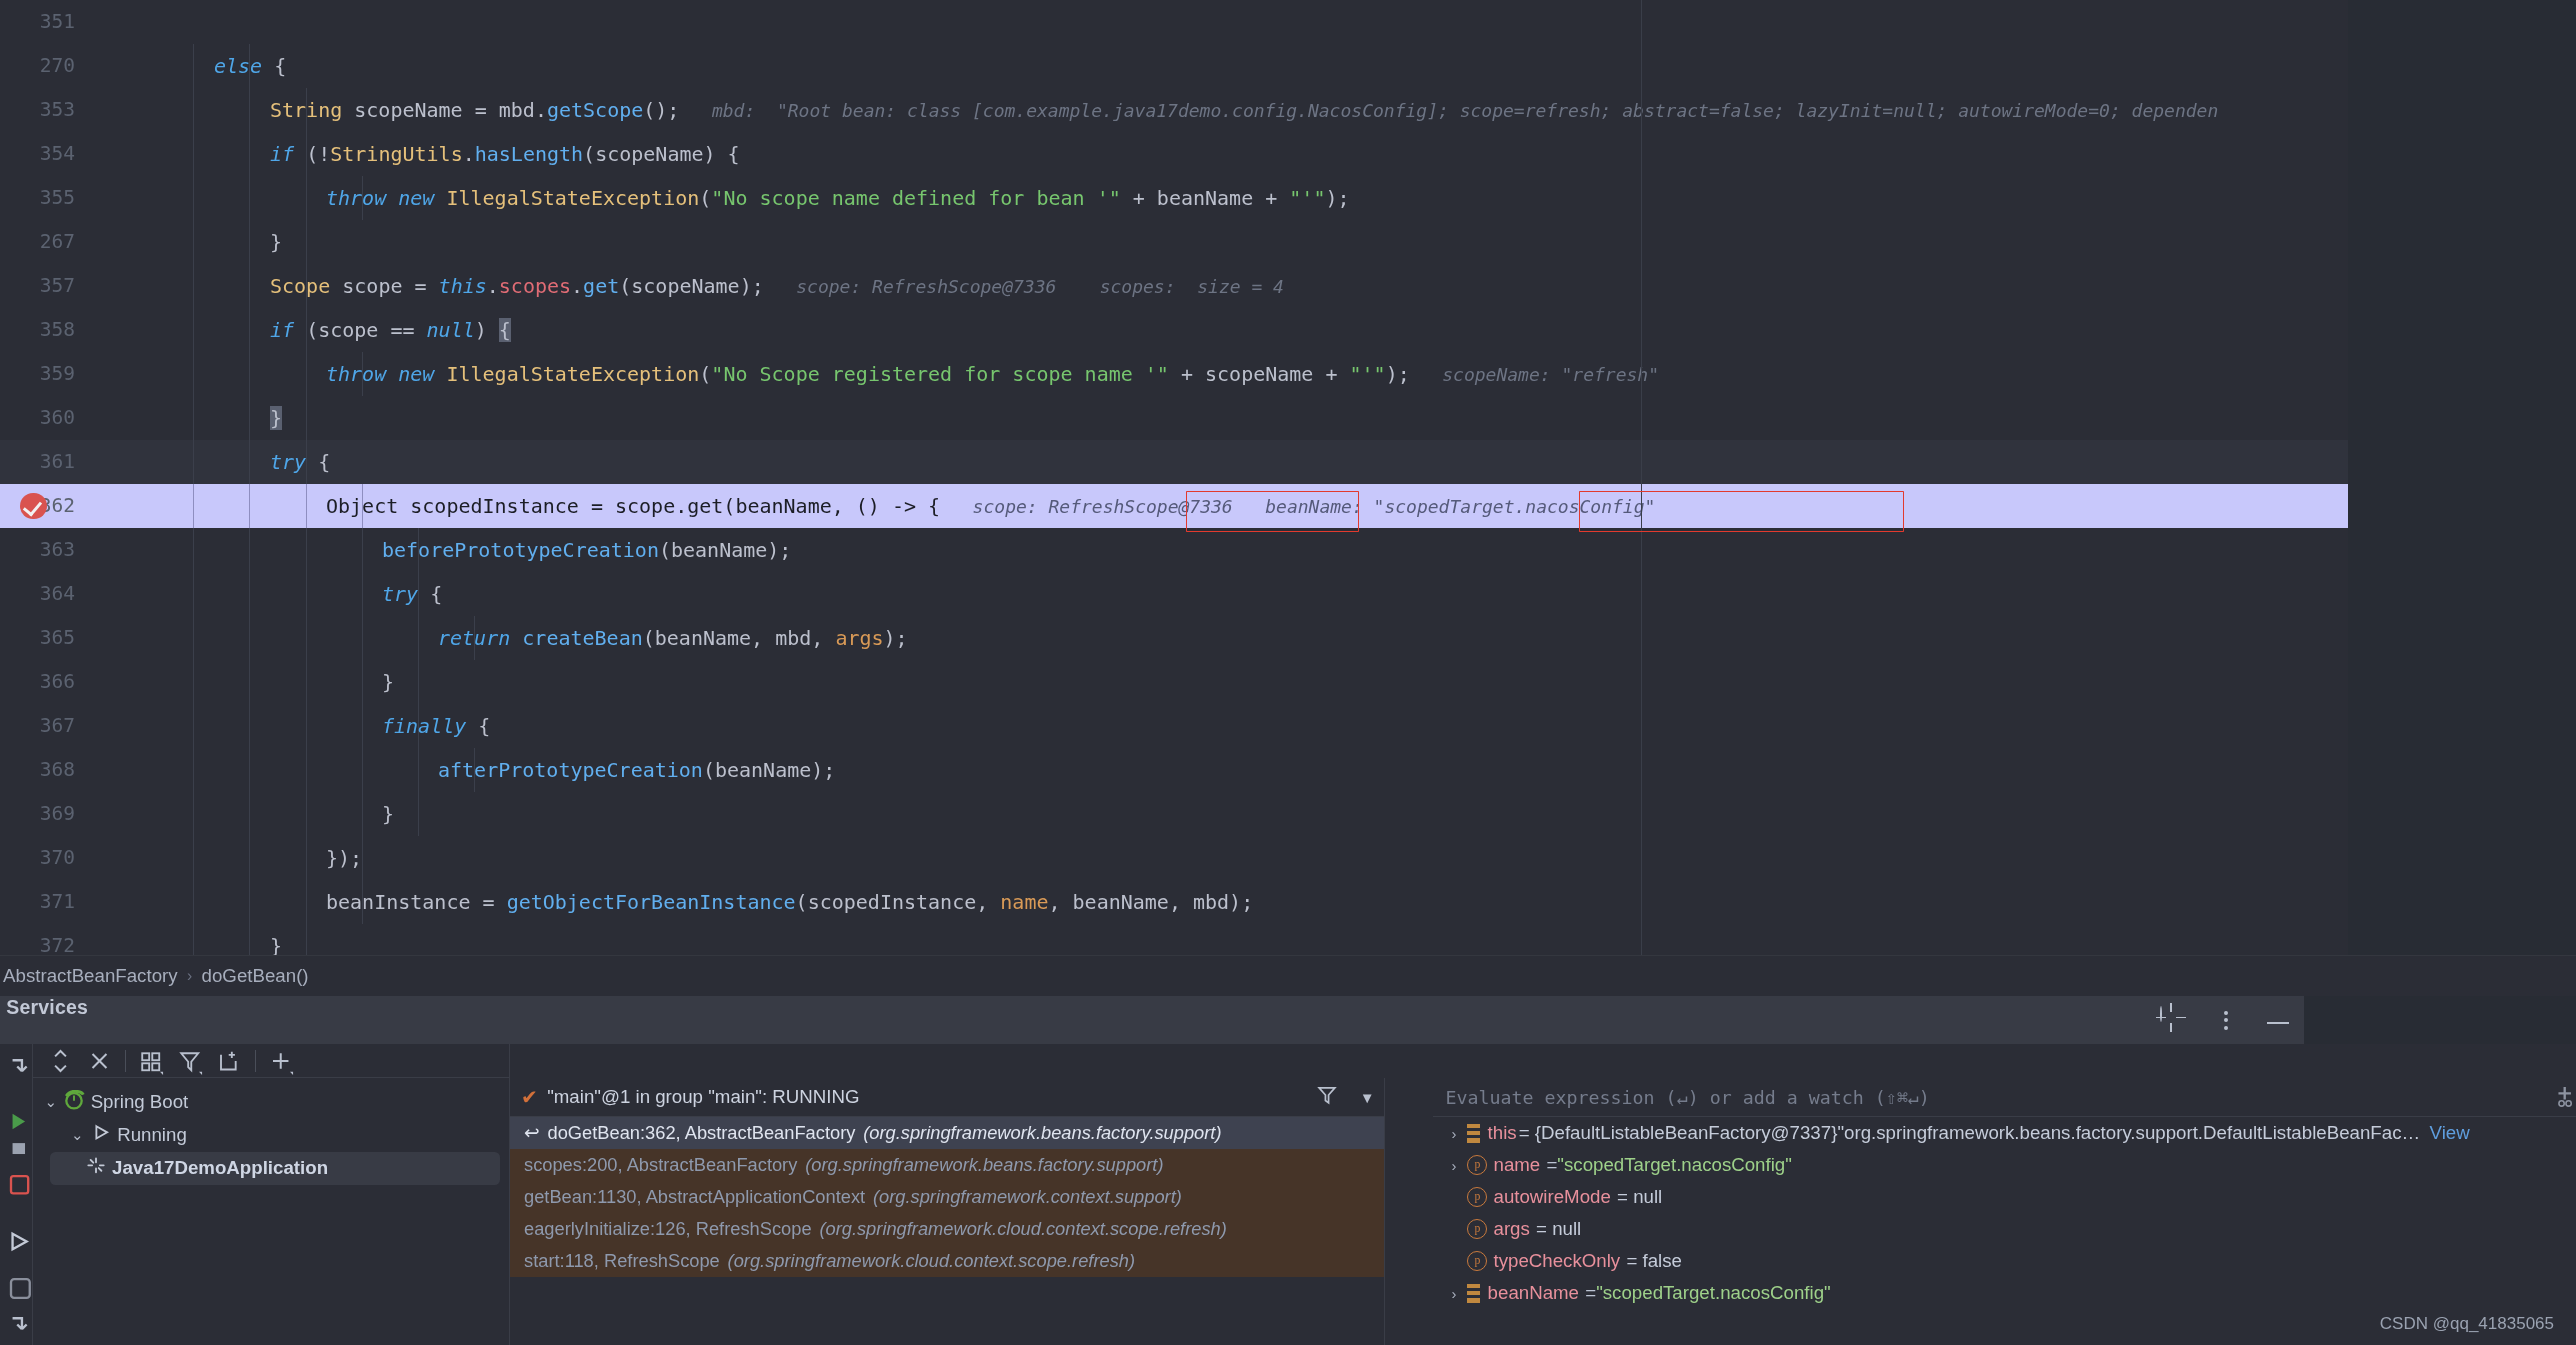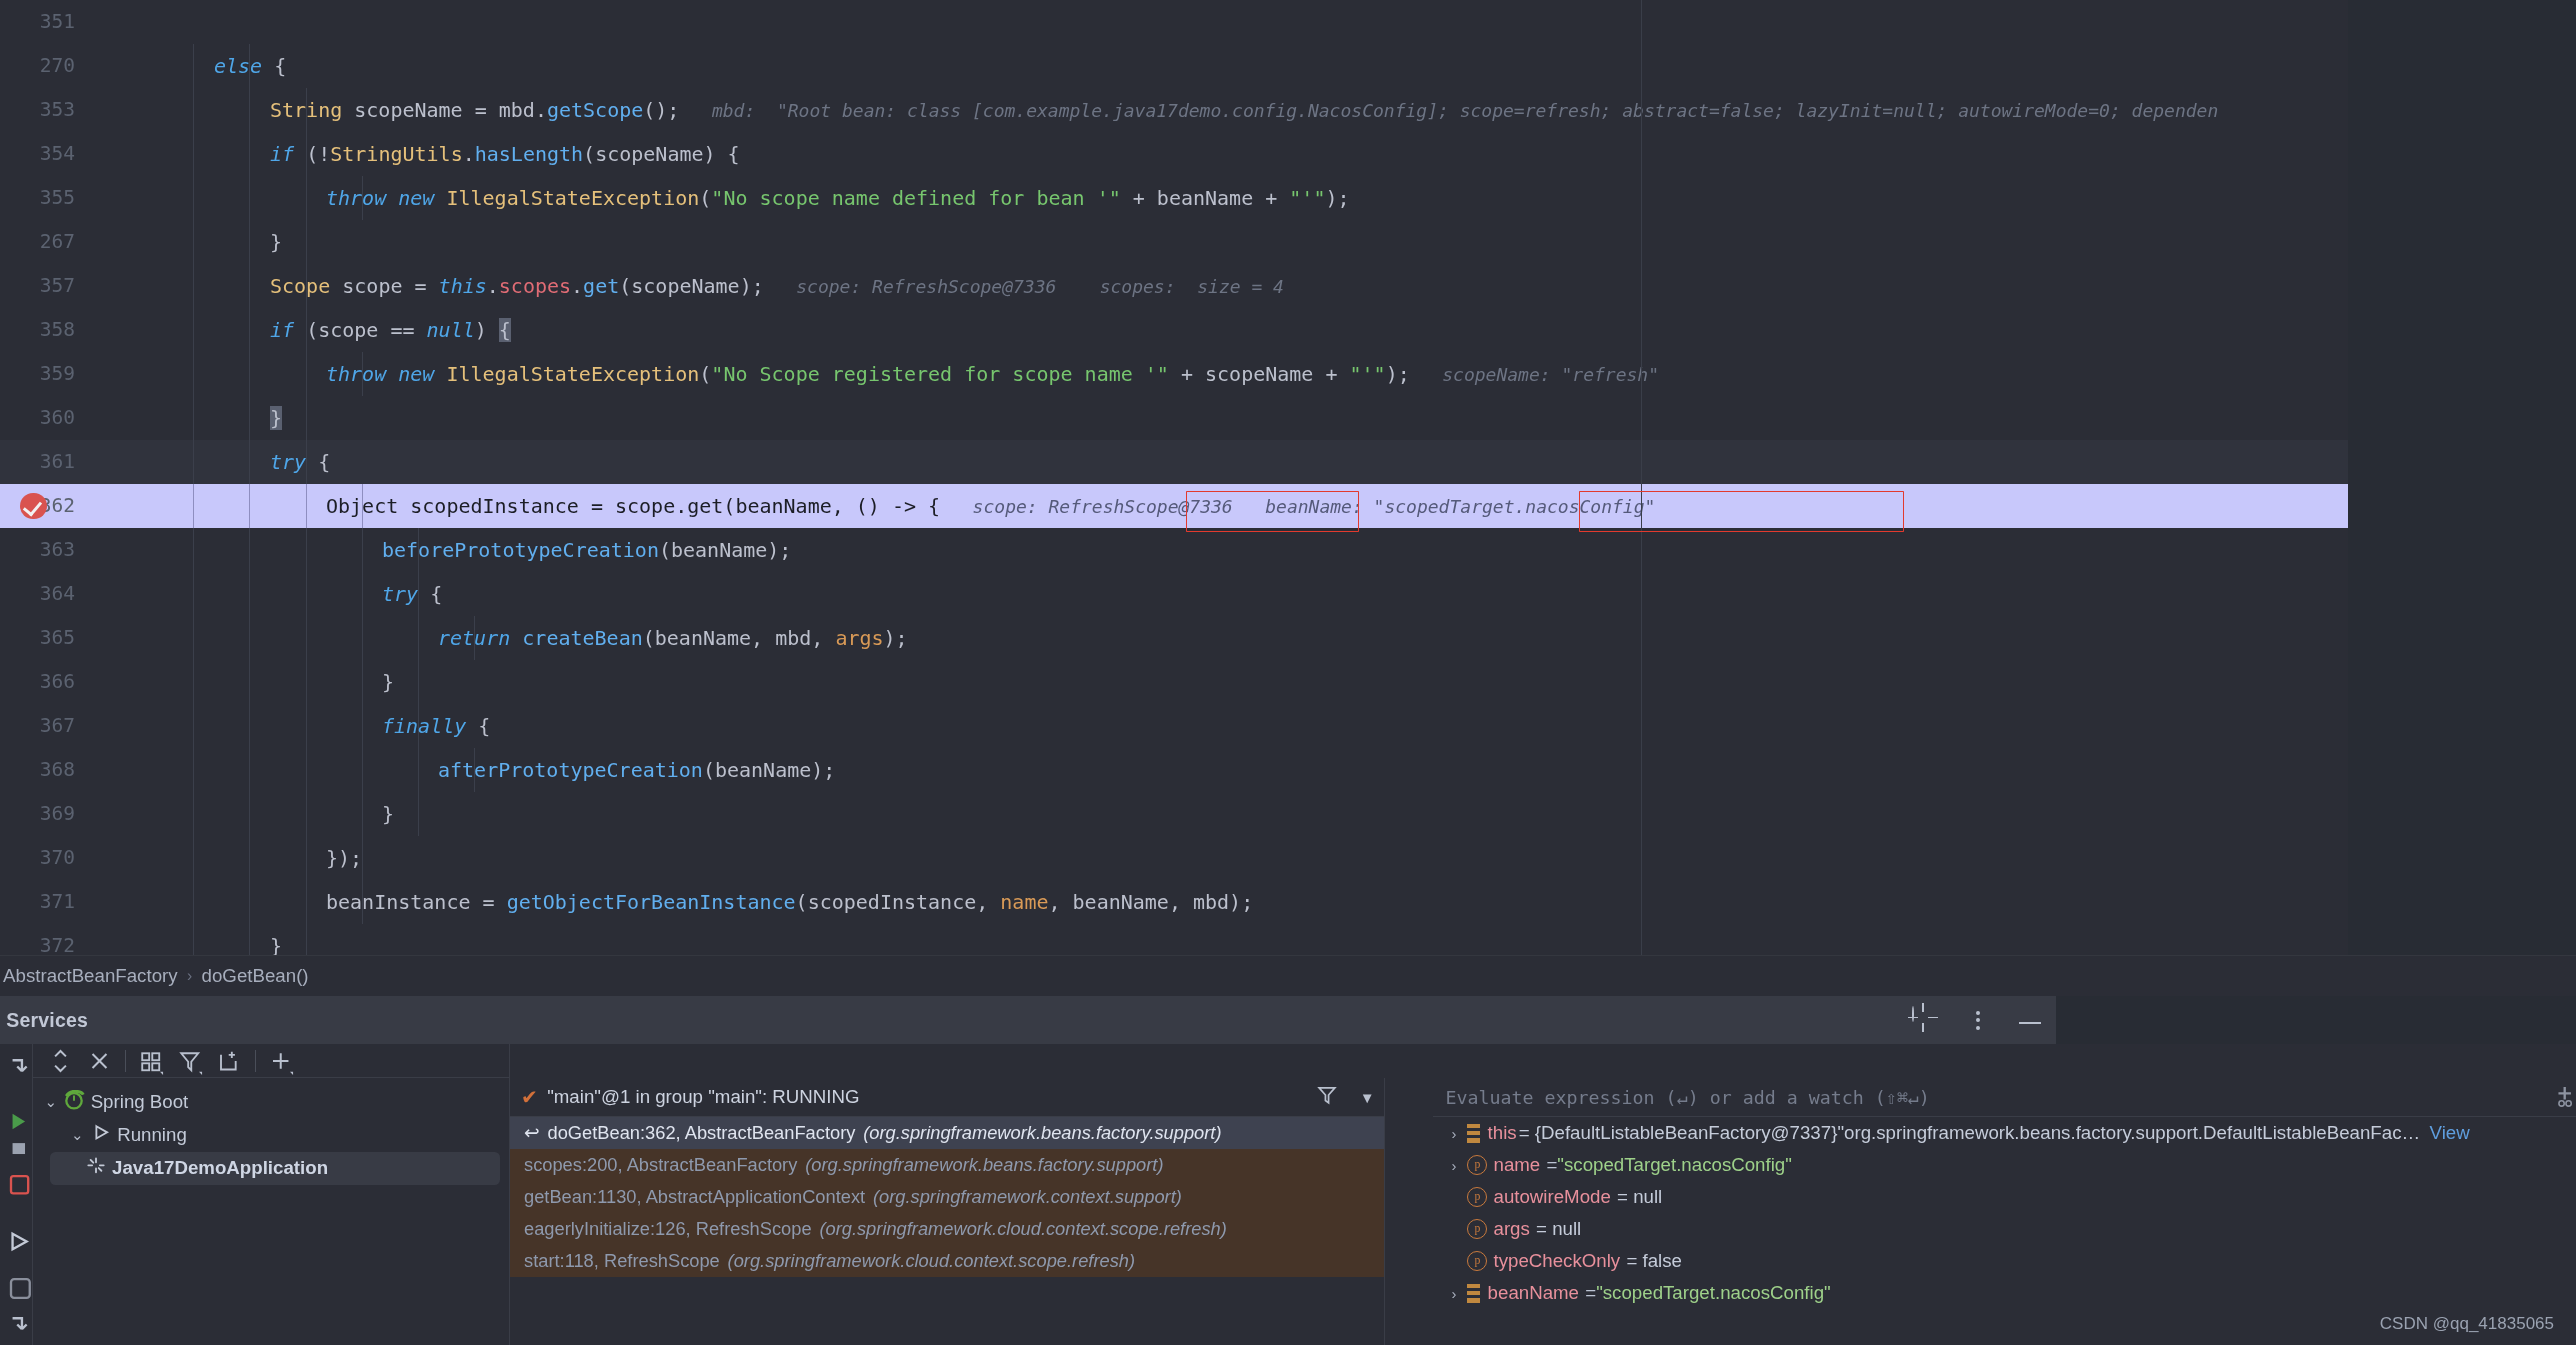--- a/index.html
+++ b/index.html
@@ -85,23 +85,23 @@
     position:absolute; left:0; top:955px; width:2576px; height:41px;
     background:#2b2d36; border-top:0.8px solid #34373f;
     display:flex; align-items:center; padding-left:3.1px;
     font-size:18.7px; color:#a7aebd;
     font-family:"Liberation Sans", sans-serif;
   }
   #breadcrumb .sep { color:#6a7081; margin:0 9.4px; font-size:15.6px; }
 
   
   #svc-header {
-    position:absolute; left:0; top:996px; width:2056px; height:48px;
+    position:absolute; left:0; top:996px; width:2304px; height:48px;
     background:#383b45;
-    display:flex; align-items:center;
+    display:flex; align-items:flex-start;
   }
   #svc-title { margin-left:6.2px; font-size:19.5px; color:#c2c8d6; font-weight:bold; letter-spacing:0.2px;}
   #svc-header .right-icons {
     position:absolute; right:12.5px; top:0; height:48px;
     display:flex; align-items:center; gap:36px;
   }
   .hicon { width:26.5px; height:26.5px; position:relative; cursor:pointer; }
 
   
   .ic-target { border:1.6px solid #b9c0ce; border-radius:50%; width:23.4px; height:23.4px; }

